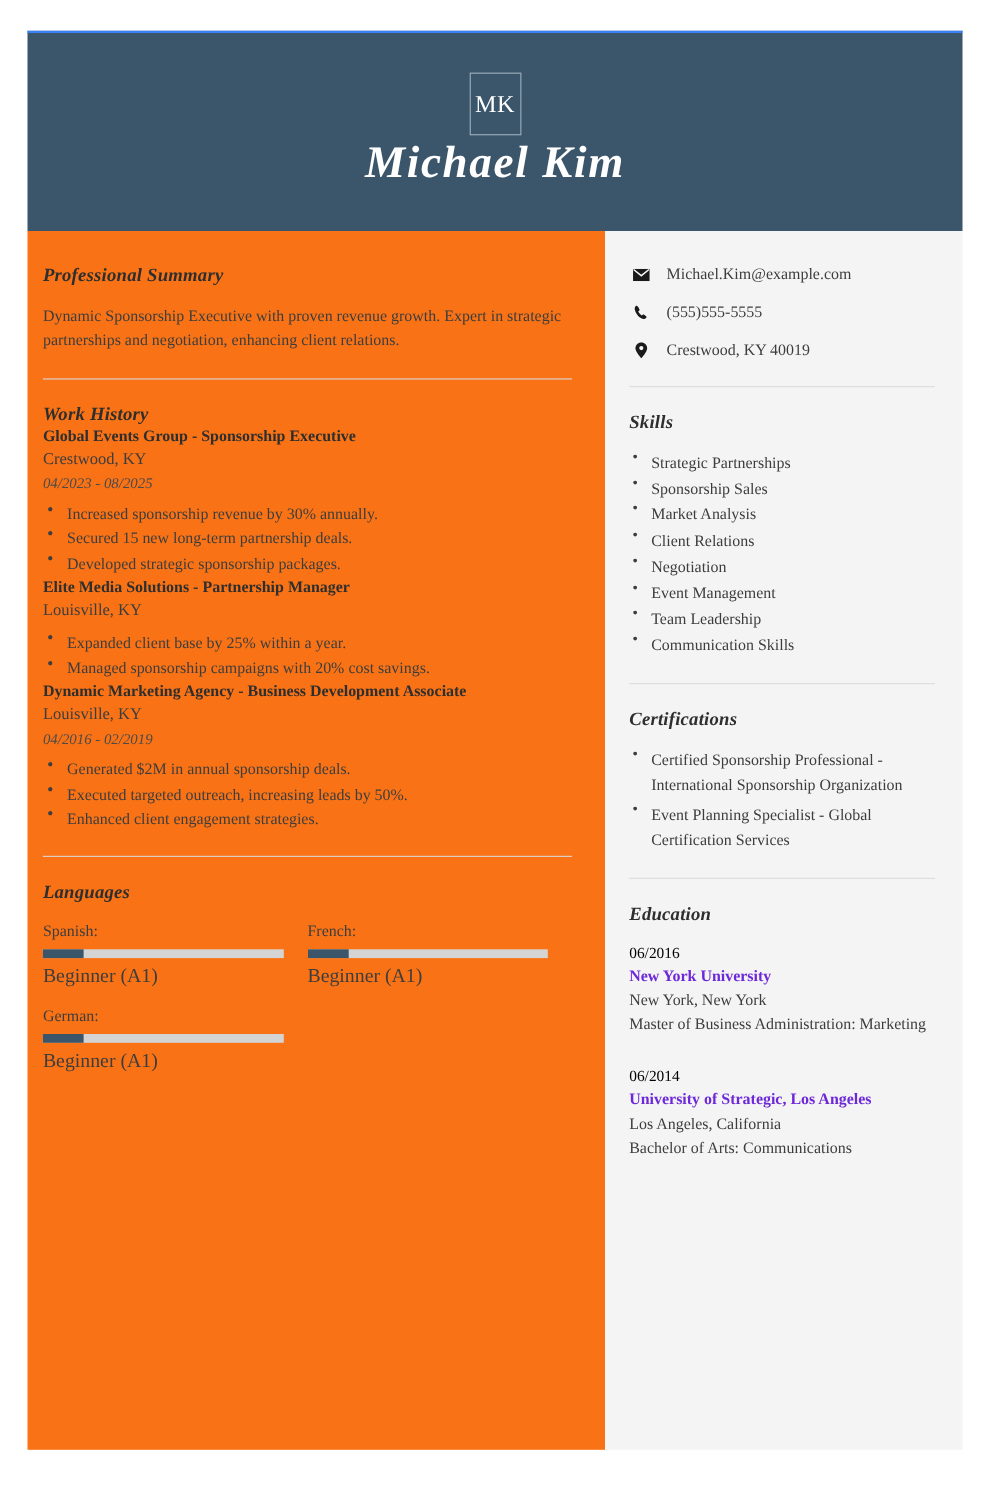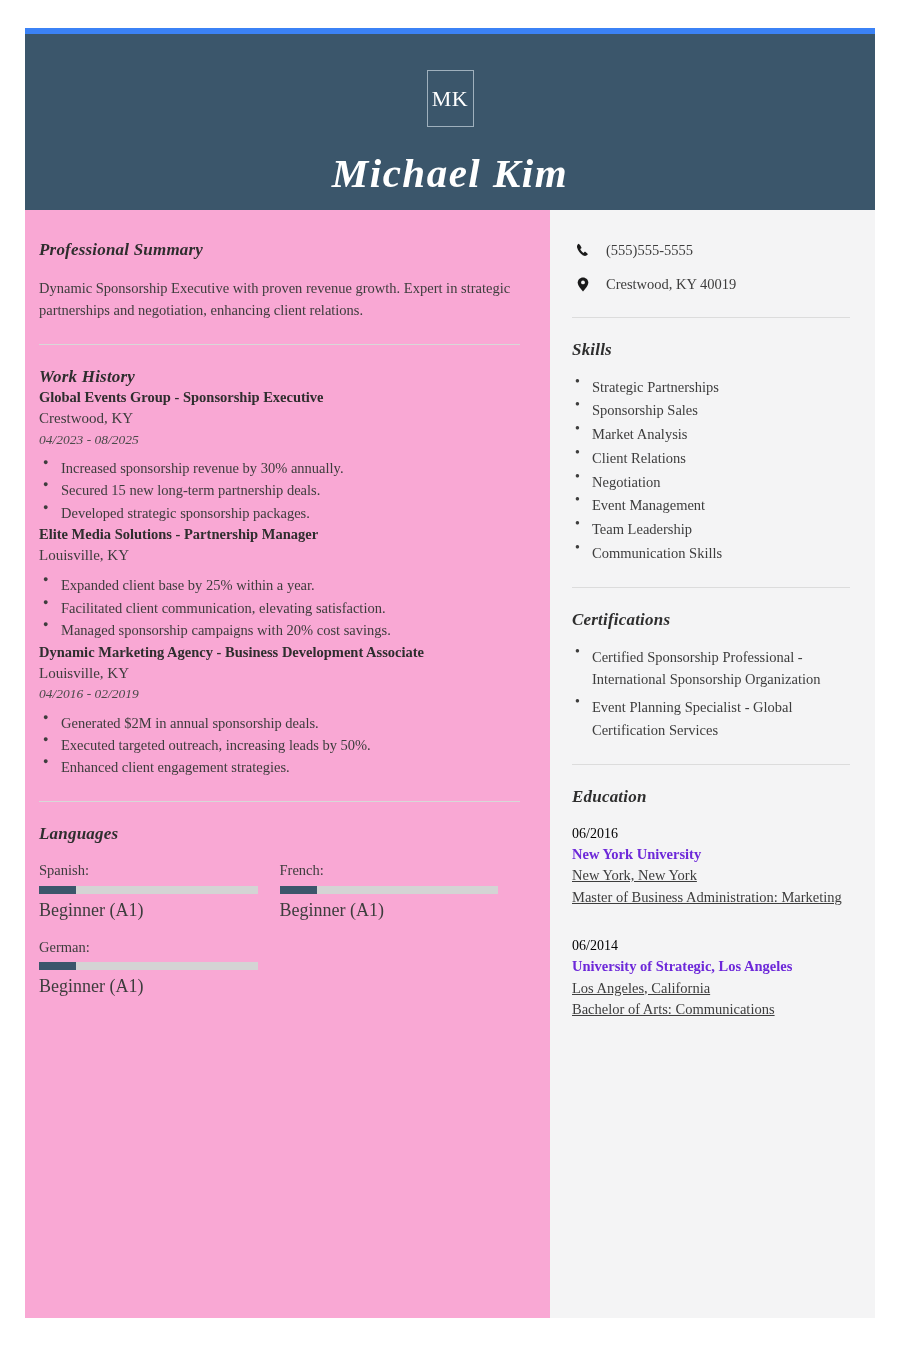--- a/index.html
+++ b/index.html
@@ -19,21 +19,21 @@
     height: 1290px;
     background: #ffffff;
   }
 
   
   .header {
     position: relative;
     width: 850px;
     height: 182px;
     background: #3b566b;
-    border-top: 6px solid #3b82f6;
+    border-top: 2px solid #3b82f6;
     display: flex;
     flex-direction: column;
     align-items: center;
     justify-content: flex-start;
   }
 
   .monogram {
     margin-top: 36px;
     width: 47px;
     height: 57px;
@@ -41,39 +41,38 @@
     display: flex;
     align-items: center;
     justify-content: center;
     color: #ffffff;
     font-size: 22px;
     letter-spacing: 0.5px;
     font-family: "Liberation Serif", "DejaVu Serif", serif;
   }
 
   .full-name {
-    margin-top: 22px;
     color: #ffffff;
     font-size: 41px;
     font-weight: bold;
     font-style: italic;
     letter-spacing: 1.5px;
   }
 
   
   .body-wrap {
     display: flex;
     width: 850px;
     height: 1108px;
     align-items: stretch;
   }
 
   .main-col {
     width: 525px;
-    background: #f9a8d4;
+    background: #f97316;
     padding: 30px 30px 0 14px;
   }
 
   .side-col {
     width: 325px;
     background: #f4f4f5;
     padding: 30px 25px 0 22px;
   }
 
   
@@ -234,21 +233,20 @@
   .edu-school {
     font-size: 14.5px;
     font-weight: bold;
     color: #6d28d9;
     line-height: 1.5;
   }
   .edu-place, .edu-degree {
     font-size: 14.5px;
     color: #3d3d3d;
     line-height: 1.5;
-    text-decoration: underline;
   }
 </style>
 </head>
 <body>
 
 <div class="page">
 
   <div class="header">
     <div class="monogram">
       <span>MK</span>
@@ -279,21 +277,20 @@
             <li>Secured 15 new long-term partnership deals.</li>
             <li>Developed strategic sponsorship packages.</li>
           </ul>
         </div>
 
         <div class="job">
           <div class="job-title">Elite Media Solutions - Partnership Manager</div>
           <div class="job-location">Louisville, KY</div>
           <ul class="bullets">
             <li>Expanded client base by 25% within a year.</li>
-            <li>Facilitated client communication, elevating satisfaction.</li>
             <li>Managed sponsorship campaigns with 20% cost savings.</li>
           </ul>
         </div>
 
         <div class="job">
           <div class="job-title">Dynamic Marketing Agency - Business Development Associate</div>
           <div class="job-location">Louisville, KY</div>
           <div class="job-dates">04/2016 - 02/2019</div>
           <ul class="bullets">
             <li>Generated $2M in annual sponsorship deals.</li>
@@ -335,20 +332,29 @@
 
         </div>
       </div>
 
     </div>
 
     <div class="side-col">
 
       <div>
 
+        <div class="contact-row">
+          <span class="contact-icon">
+            <svg width="16" height="12" viewBox="0 0 16 12" aria-hidden="true">
+              <rect x="0.5" y="0.5" width="15" height="11" fill="#1a1a1a"></rect>
+              <path d="M1 1 L8 6.6 L15 1" fill="none" stroke="#f4f4f5" stroke-width="1.4"></path>
+            </svg>
+          </span>
+          <span class="contact-text">Michael.Kim@example.com</span>
+        </div>
 
         <div class="contact-row">
           <span class="contact-icon">
             <svg width="14" height="14" viewBox="0 0 14 14" aria-hidden="true">
               <path d="M2.6 0.8 C1.4 1.6 0.7 3 1.1 4.6 C1.8 7.6 4.3 11.2 7.4 12.6 C9 13.3 10.6 12.9 11.5 11.8 C11.9 11.3 11.8 10.8 11.3 10.4 L9.6 9.1 C9.1 8.7 8.6 8.8 8.2 9.2 L7.6 9.9 C6.2 9.1 4.8 7.5 4.2 6 L5 5.5 C5.5 5.2 5.6 4.7 5.3 4.2 L4.2 2.2 C3.9 1.6 3.2 1.4 2.6 0.8 Z" fill="#1a1a1a"></path>
             </svg>
           </span>
           <span class="contact-text">(555)555-5555</span>
         </div>
 

